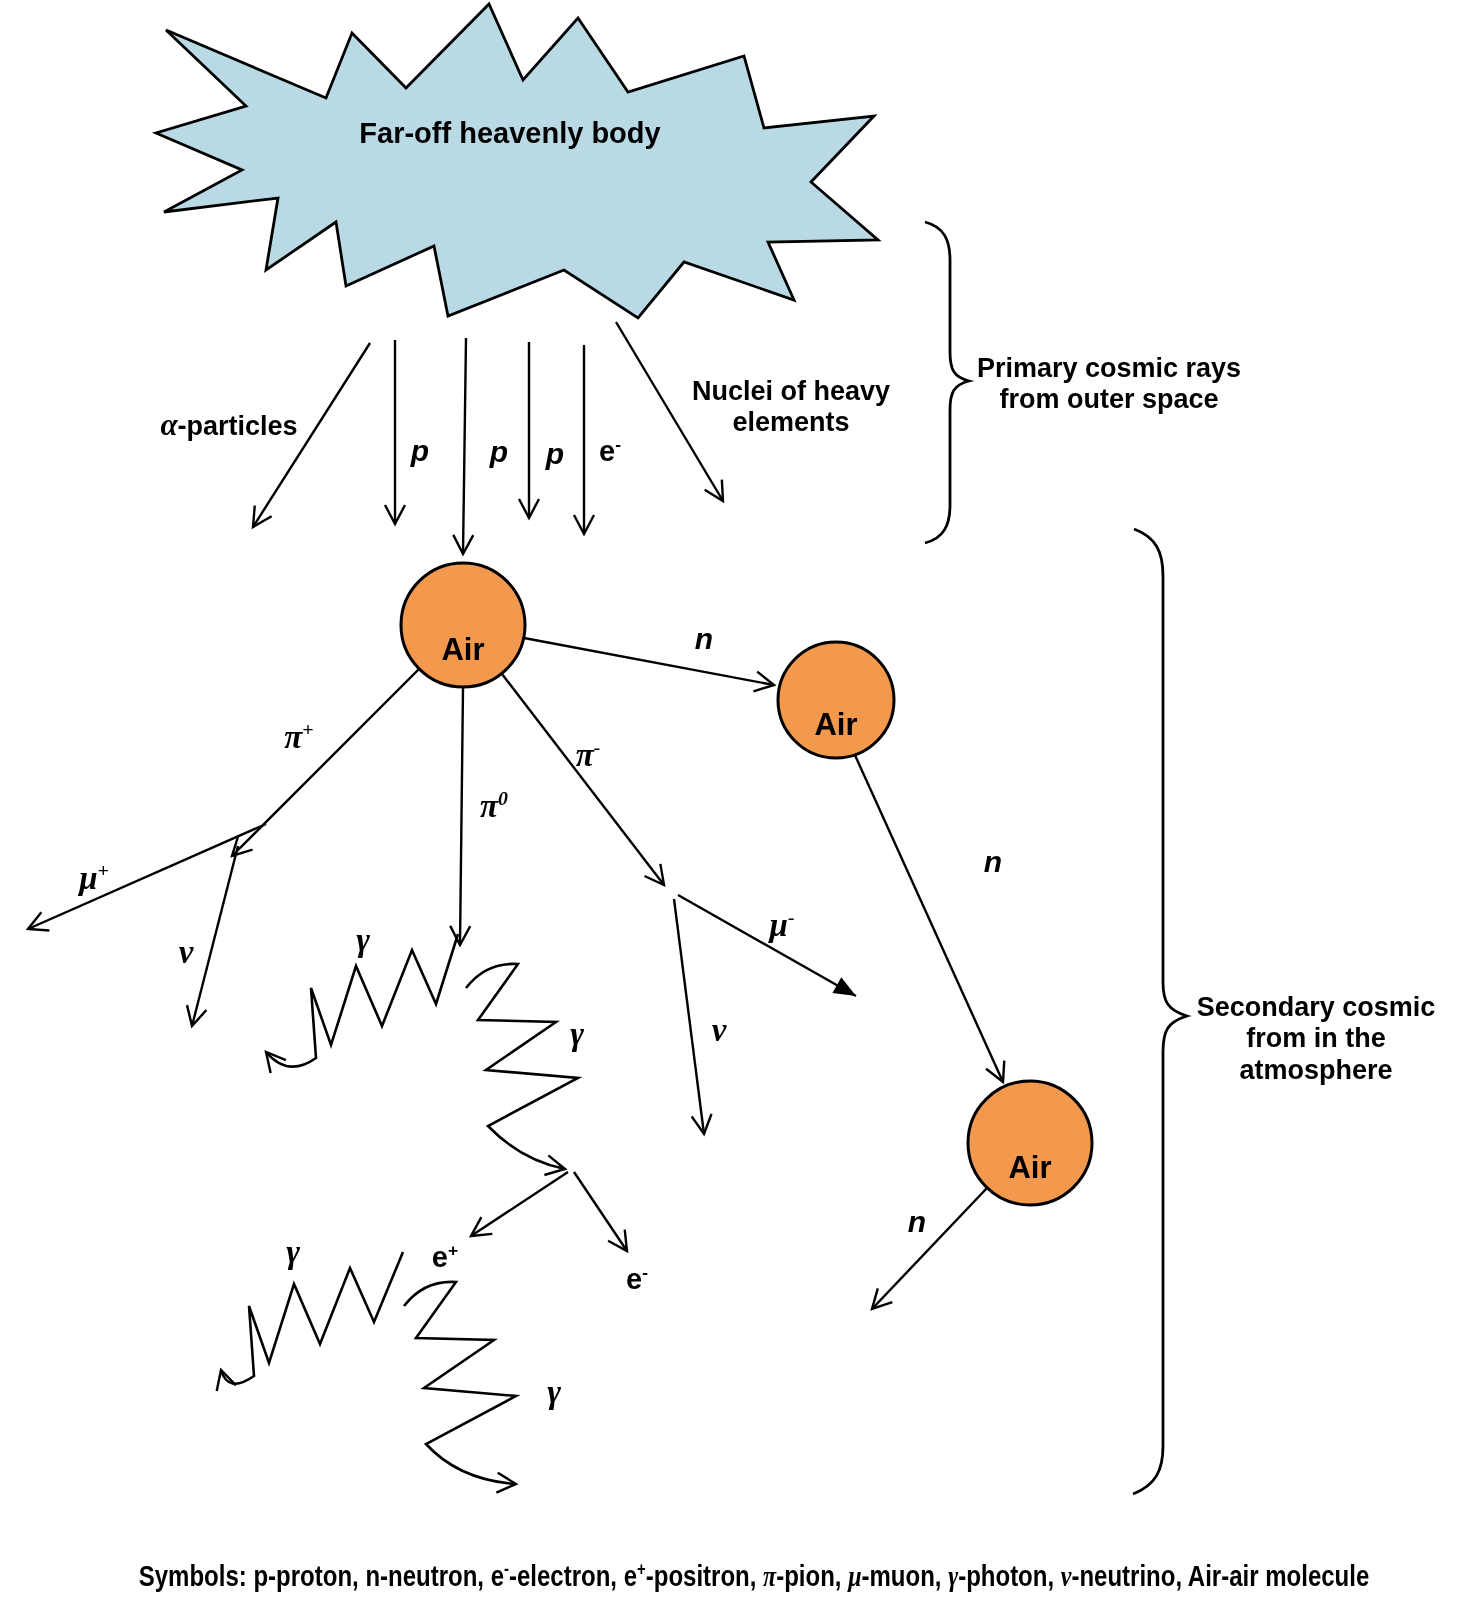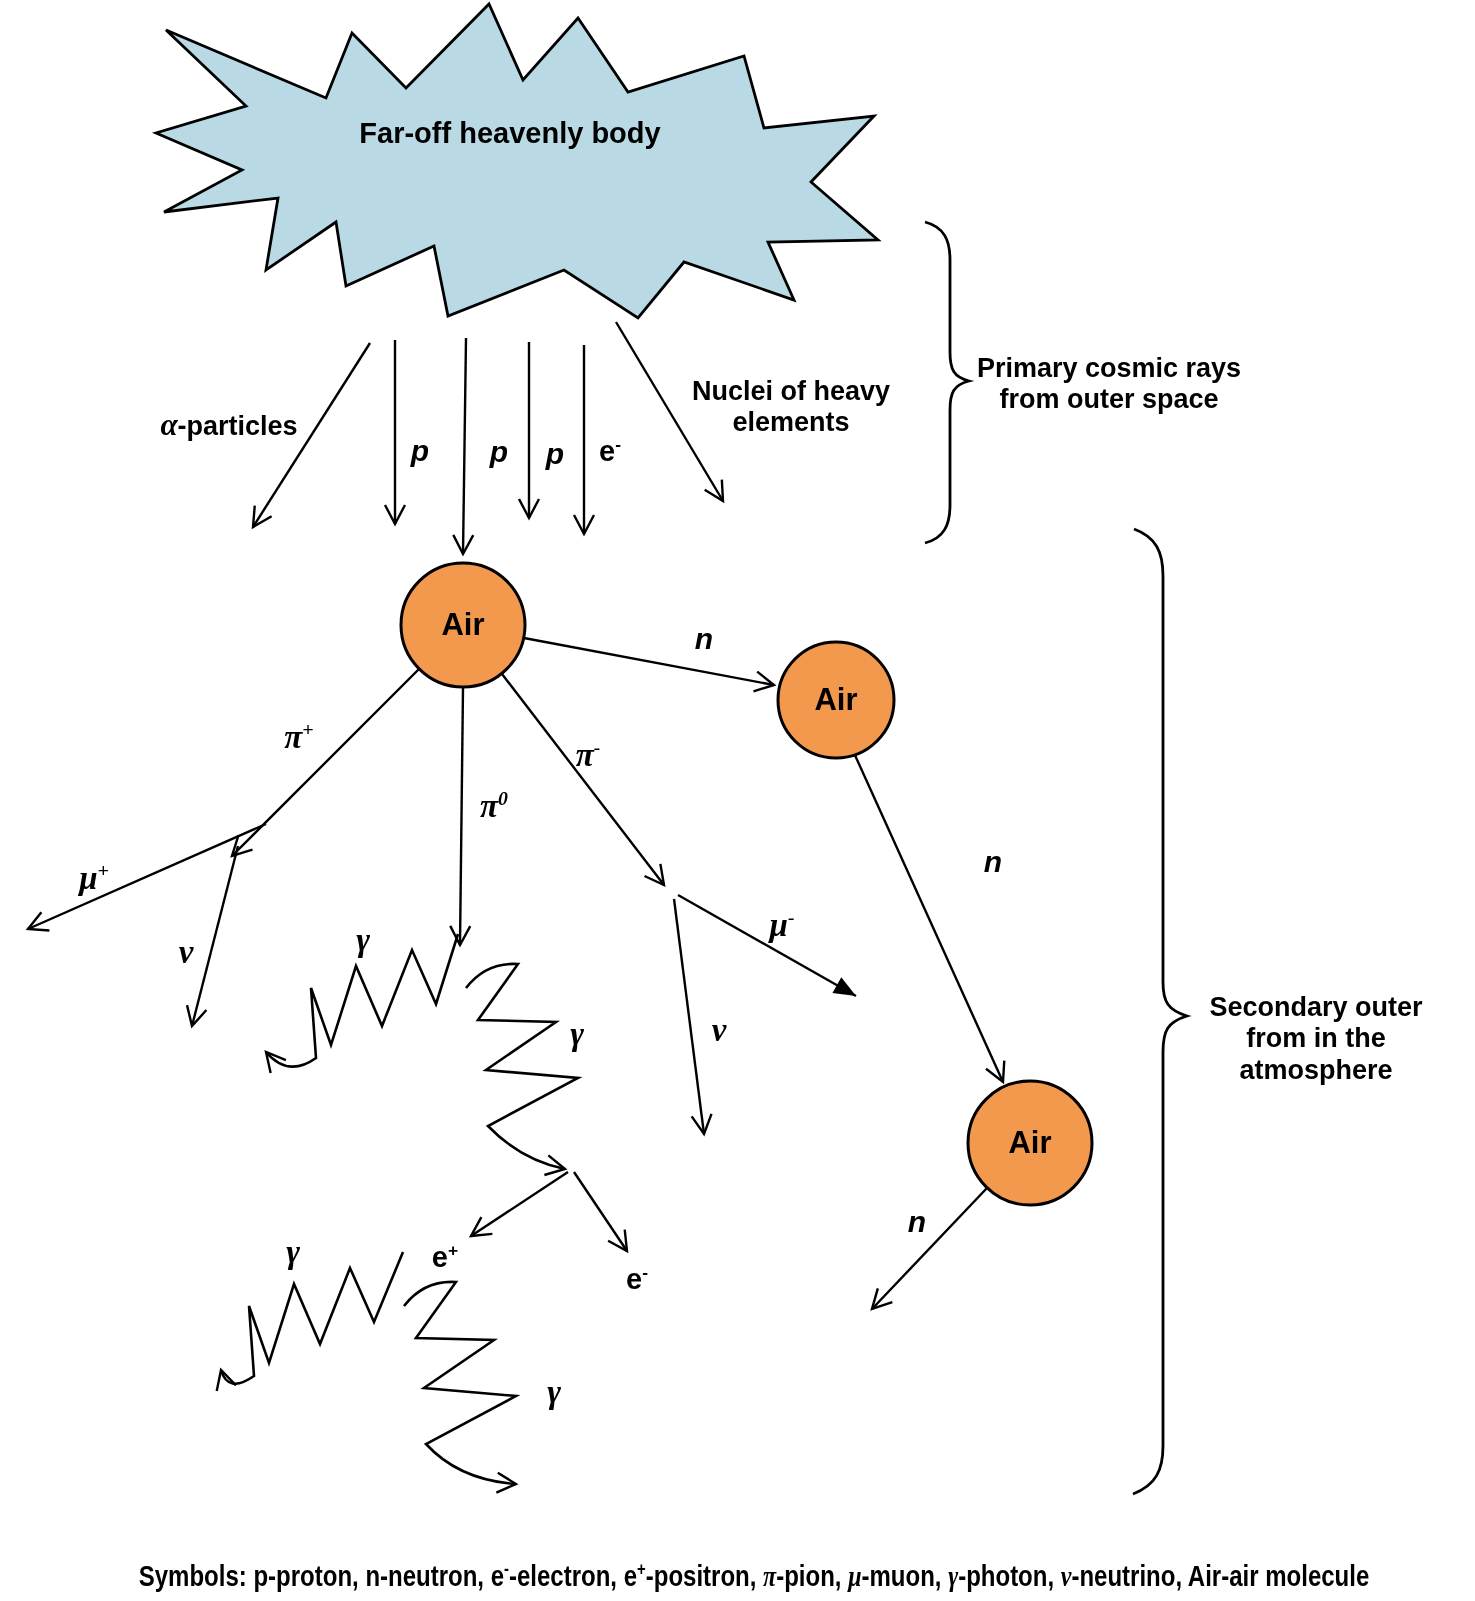--- a/index.html
+++ b/index.html
@@ -8,21 +8,21 @@
   #stage{position:absolute;left:16px;top:0;width:1475px;height:1601px;}
   svg{position:absolute;left:0;top:0;}
   .lbl{position:absolute;transform:translate(-50%,-50%);font-weight:bold;font-size:27px;
        color:#000;white-space:nowrap;}
   .pn{font-style:italic;font-size:30px;}          
   .esym{font-size:29px;}                          
   .greek{font-family:"Liberation Serif",serif;font-style:italic;font-size:33px;}
   .lbl sup{font-size:0.60em;line-height:0;vertical-align:super;font-weight:bold;}
   .multiline{text-align:center;line-height:1.16;font-size:27px;}
   .title{font-size:29px;}
-  .air{font-size:31px;}
+  .air{font-size:31px;margin-top:25px;}
   .legend{position:absolute;left:50%;top:1576px;transform:translate(-50%,-50%) scaleX(0.80);
           font-weight:bold;font-size:30px;white-space:nowrap;color:#000;}
   .legend .lg{font-family:"Liberation Serif",serif;font-style:italic;}
   .legend sup{font-size:0.62em;line-height:0;vertical-align:super;}
 </style>
 </head>
 <body>
 
 <div id="stage">
 
@@ -111,20 +111,20 @@
 
 <div class="lbl greek" style="left:347px;top:940px">γ</div>
 <div class="lbl greek" style="left:561px;top:1034px">γ</div>
 <div class="lbl greek" style="left:277px;top:1252px">γ</div>
 <div class="lbl greek" style="left:538px;top:1392px">γ</div>
 
 <div class="lbl esym" style="left:429px;top:1257px"><span>e</span><sup>+</sup></div>
 <div class="lbl esym" style="left:621px;top:1279px"><span>e</span><sup>-</sup></div>
 
 <div class="lbl multiline" style="left:1300px;top:1039px">
-  <div>Secondary outer</div>
+  <div>Secondary cosmic</div>
   <div>from in the</div>
   <div>atmosphere</div>
 </div>
 
 <div class="legend"><span>Symbols: p-proton, n-neutron, e</span><sup>-</sup><span>-electron, e</span><sup>+</sup><span>-positron, </span><span class="lg">π</span><span>-pion, </span><span class="lg">μ</span><span>-muon, </span><span class="lg">γ</span><span>-photon, </span><span class="lg">ν</span><span>-neutrino, Air-air molecule</span></div>
 
 </div>
 
 </body></html>

